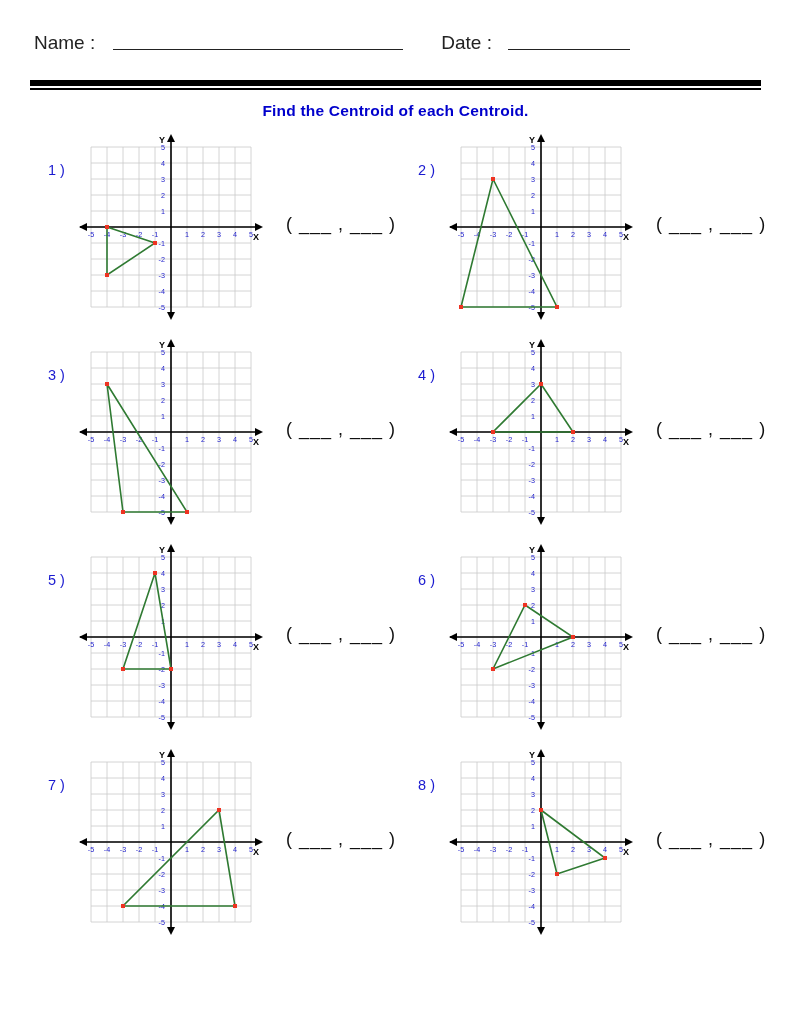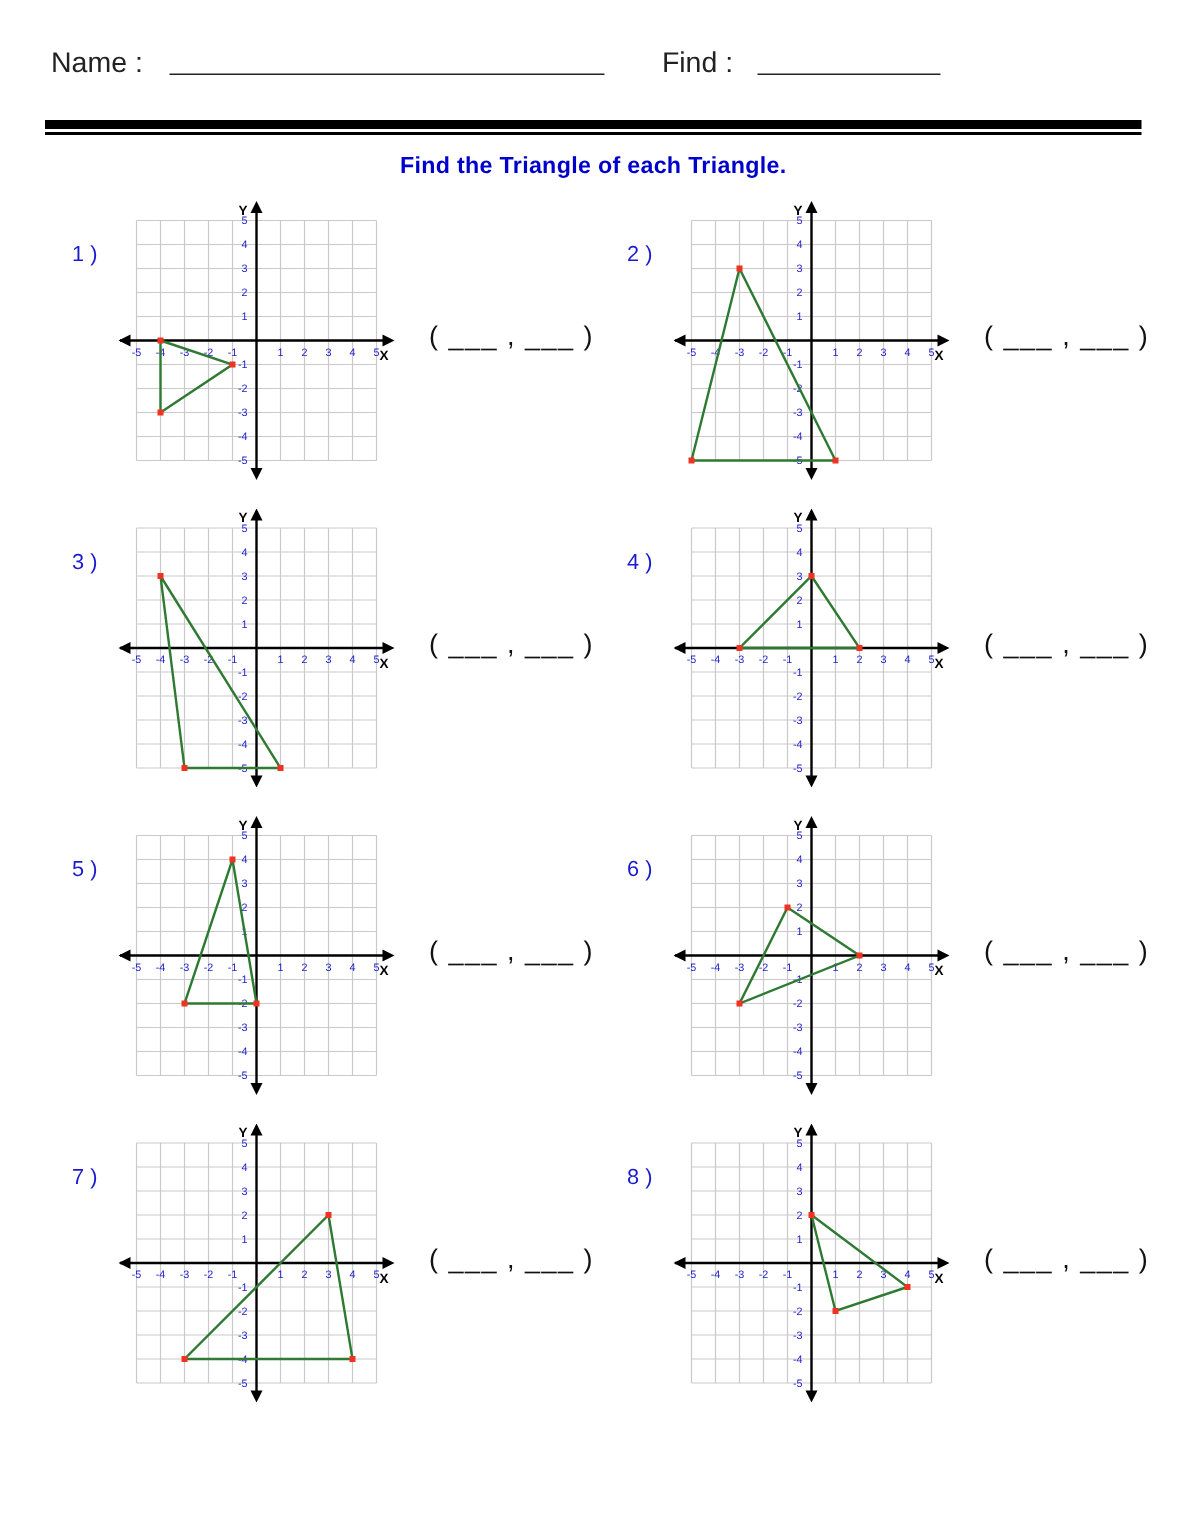--- a/index.html
+++ b/index.html
@@ -104,30 +104,30 @@
   svg { display: block; }
 </style>
 </head>
 <body>
 
 <div class="page">
 
   <div class="header">
     <span class="hdr-label">Name :</span>
     <span class="rule name-rule"></span>
-    <span class="hdr-label date-label">Find :</span>
+    <span class="hdr-label date-label">Date :</span>
     <span class="rule date-rule"></span>
   </div>
 
   <div class="divider-wrap">
     <div class="divider-thick"></div>
     <div class="divider-thin"></div>
   </div>
 
-  <div class="title">Find the Triangle of each Triangle.</div>
+  <div class="title">Find the Centroid of each Centroid.</div>
 
   <div class="problems" id="problems">
       <div class="problem">
         <div class="pnum">1 )</div>
         <div class="graph-holder">
           <svg width="186" height="186" viewBox="0 0 186 186">
             <line x1="13" y1="13" x2="13" y2="173" stroke="#c9c9c9" stroke-width="0.8"></line>
             <line x1="13" y1="13" x2="173" y2="13" stroke="#c9c9c9" stroke-width="0.8"></line>
             <line x1="29" y1="13" x2="29" y2="173" stroke="#c9c9c9" stroke-width="0.8"></line>
             <line x1="13" y1="29" x2="173" y2="29" stroke="#c9c9c9" stroke-width="0.8"></line>

